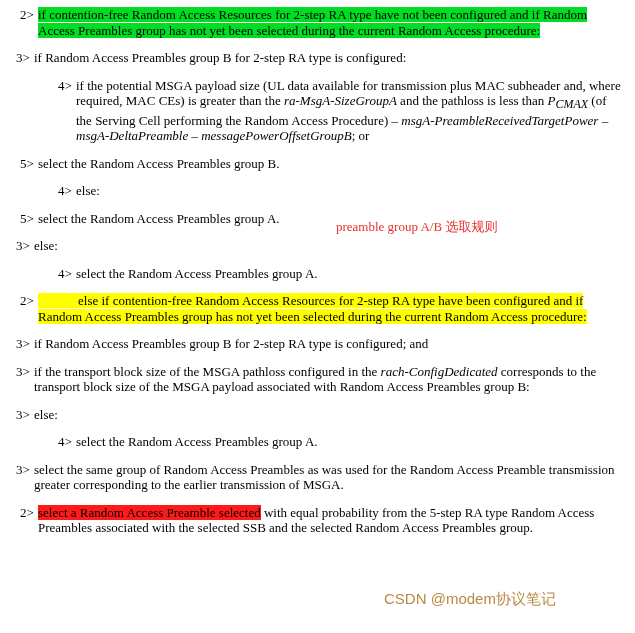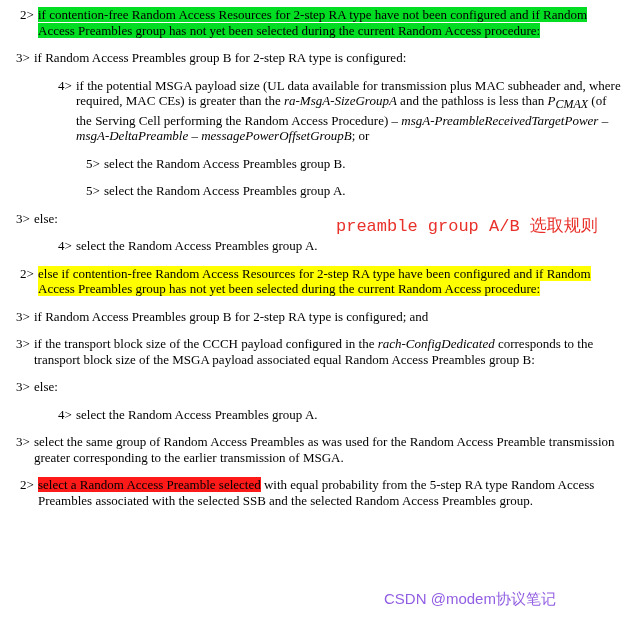--- a/index.html
+++ b/index.html
@@ -20,44 +20,44 @@
     line-height: 15.5px;
     color: #000000;
   }
   .para {
     margin: 0 0 12px 0;
     text-indent: -18px;
   }
   .para.lvl2 { padding-left: 38px; }
   .para.lvl3 { padding-left: 34px; }
   .para.lvl4 { padding-left: 76px; }
-  .para.lvl5 { padding-left: 104px; }
+  .para.lvl5 { padding-left: 38px; }
   .lbl {
     display: inline-block;
     width: 18px;
     text-indent: 0;
   }
   .seg-plain { }
   .seg-italic { font-style: italic; }
   .seg-italic-sub {
     font-style: italic;
     font-size: 12px;
     vertical-align: -3px;
   }
   .seg-hl-green  { background: var(--hl-green); }
-  .seg-hl-yellow { background: var(--hl-yellow); }
+  .seg-hl-yellow { background: var(--hl-yellow); padding-left: 40px; }
   .seg-hl-cyan   { background: var(--hl-cyan); }
   .seg-hl-red    { background: var(--hl-red); }
   .lbl.seg-hl-cyan { background: var(--hl-cyan); }
   .annotation {
     position: absolute;
     left: 336px;
     top: 216px;
-    font-family: Liberation Mono, monospace;
-    font-size: 17px;
+    font-family: Liberation Serif, serif;
+    font-size: 13px;
     line-height: 21px;
     white-space: nowrap;
     pointer-events: none;
   }
   .watermark {
     position: absolute;
     left: 384px;
     top: 591px;
     font-family: "Liberation Sans", "DejaVu Sans", sans-serif;
     font-size: 15px;
@@ -68,26 +68,27 @@
 </style>
 </head>
 <body>
 
 <div class="page">
   <div>
       <div class="para lvl2"><span class="lbl">2&gt;</span><span class="seg-hl-green">if contention-free Random Access Resources for 2-step RA type have not been configured and if Random Access Preambles group has not yet been selected during the current Random Access procedure:</span></div>
       <div class="para lvl3"><span class="lbl">3&gt;</span><span class="seg-plain">if Random Access Preambles group B for 2-step RA type is configured:</span></div>
       <div class="para lvl4"><span class="lbl">4&gt;</span><span class="seg-plain">if the potential MSGA payload size (UL data available for transmission plus MAC subheader and, where required, MAC CEs) is greater than the </span><span class="seg-italic">ra-MsgA-SizeGroupA</span><span class="seg-plain"> and the pathloss is less than </span><span class="seg-italic">P</span><span class="seg-italic-sub">CMAX</span><span class="seg-plain"> (of the Serving Cell performing the Random Access Procedure) – </span><span class="seg-italic">msgA-PreambleReceivedTargetPower</span><span class="seg-plain"> – </span><span class="seg-italic">msgA-DeltaPreamble</span><span class="seg-plain"> – </span><span class="seg-italic">messagePowerOffsetGroupB</span><span class="seg-plain">; or</span></div>
       <div class="para lvl5"><span class="lbl">5&gt;</span><span class="seg-plain">select the Random Access Preambles group B.</span></div>
+      <div class="para lvl4"><span class="lbl">4&gt;</span><span class="seg-plain">else:</span></div>
       <div class="para lvl5"><span class="lbl">5&gt;</span><span class="seg-plain">select the Random Access Preambles group A.</span></div>
       <div class="para lvl3"><span class="lbl">3&gt;</span><span class="seg-plain">else:</span></div>
       <div class="para lvl4"><span class="lbl">4&gt;</span><span class="seg-plain">select the Random Access Preambles group A.</span></div>
       <div class="para lvl2"><span class="lbl">2&gt;</span><span class="seg-hl-yellow">else if contention-free Random Access Resources for 2-step RA type have been configured and if Random Access Preambles group has not yet been selected during the current Random Access procedure:</span></div>
       <div class="para lvl3"><span class="lbl">3&gt;</span><span class="seg-plain">if Random Access Preambles group B for 2-step RA type is configured; and</span></div>
-      <div class="para lvl3"><span class="lbl">3&gt;</span><span class="seg-plain">if the transport block size of the CCCH payload configured in the </span><span class="seg-italic">rach-ConfigDedicated</span><span class="seg-plain"> corresponds to the transport block size of the MSGA payload associated equal Random Access Preambles group B:</span></div>
+      <div class="para lvl3"><span class="lbl">3&gt;</span><span class="seg-plain">if the transport block size of the MSGA pathloss configured in the </span><span class="seg-italic">rach-ConfigDedicated</span><span class="seg-plain"> corresponds to the transport block size of the MSGA payload associated with Random Access Preambles group B:</span></div>
       <div class="para lvl3"><span class="lbl">3&gt;</span><span class="seg-plain">else:</span></div>
       <div class="para lvl4"><span class="lbl">4&gt;</span><span class="seg-plain">select the Random Access Preambles group A.</span></div>
       <div class="para lvl3"><span class="lbl">3&gt;</span><span class="seg-plain">select the same group of Random Access Preambles as was used for the Random Access Preamble transmission greater corresponding to the earlier transmission of MSGA.</span></div>
       <div class="para lvl2"><span class="lbl">2&gt;</span><span class="seg-hl-red">select a Random Access Preamble selected</span><span class="seg-plain"> with equal probability from the 5-step RA type Random Access Preambles associated with the selected SSB and the selected Random Access Preambles group.</span></div>
     </div>
   <div class="annotation" style="color: rgb(232, 49, 42);">preamble group A/B 选取规则</div>
-  <div class="watermark" style="color: #6d28d9;">CSDN @modem协议笔记</div>
+  <div class="watermark" style="color: #a16207;">CSDN @modem协议笔记</div>
 </div>
 
 </body></html>

